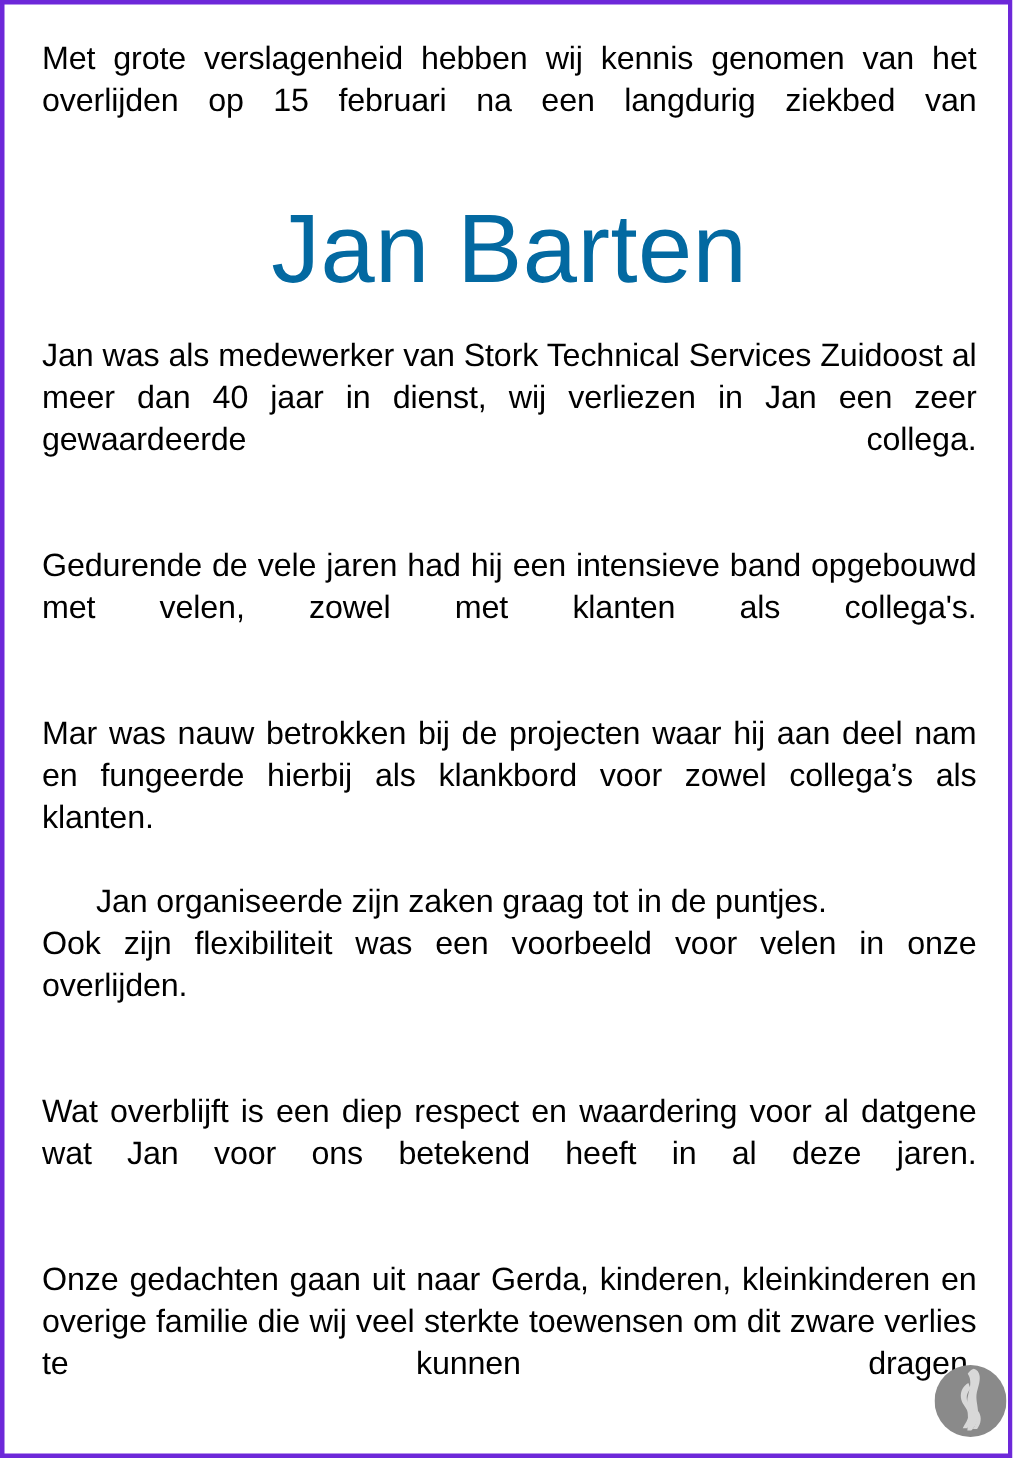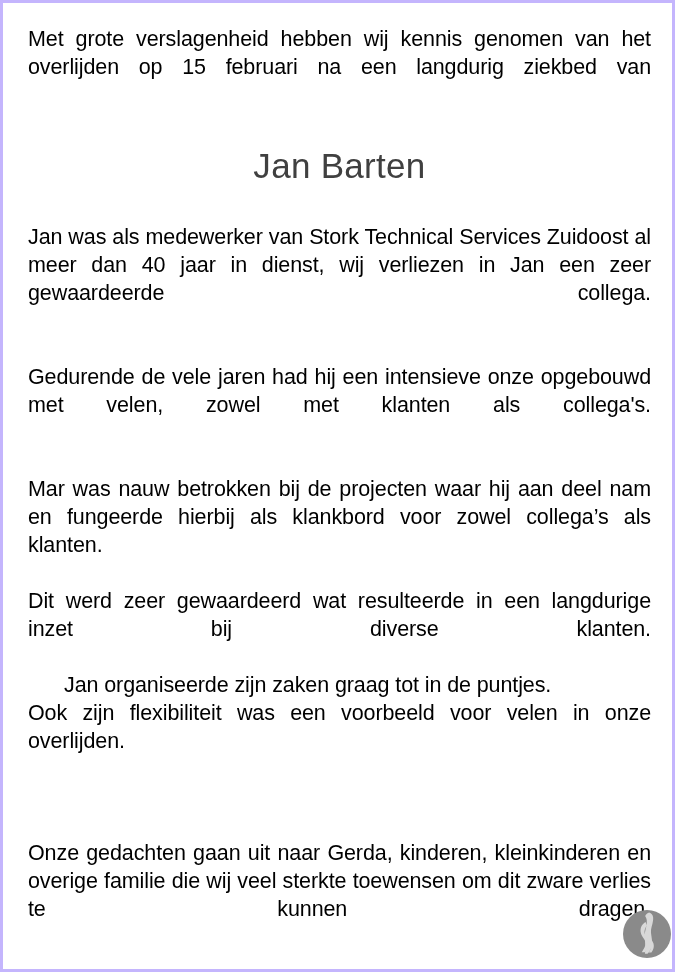--- a/index.html
+++ b/index.html
@@ -10,21 +10,21 @@
   body {
     font-family: "Liberation Sans", sans-serif;
   }
 
   .notice {
     position: relative;
     width: 675px;
     height: 972px;
     box-sizing: border-box;
     background: #ffffff;
-    border: 3px solid #c4b5fd;
+    border: 3px solid #6d28d9;
     overflow: hidden;
   }
 
   .inner {
     position: absolute;
     left: 25px;
     top: 22px;
     width: 623px;
     height: 928px;
   }
@@ -58,25 +58,25 @@
   }
 
   
   .name-block {
     text-align: center;
     margin: 0;
     padding: 0;
   }
   .name {
     display: inline-block;
-    font-size: 35px;
+    font-size: 65px;
     line-height: 58px;
     font-weight: 400;
     letter-spacing: 0.3px;
-    color: #404040;
+    color: #0369a1;
     white-space: nowrap;
   }
 
   
   .logo {
     position: absolute;
     left: 595px;
     top: 885px;
     width: 48px;
     height: 48px;
@@ -100,31 +100,31 @@
     <div class="name-block">
       <span class="name">Jan Barten</span>
     </div>
 
     <div class="spacer"></div>
 
     <p class="para">Jan was als medewerker van Stork Technical Services Zuidoost al meer dan 40 jaar in dienst, wij verliezen in Jan een zeer gewaardeerde collega.</p>
 
     <div class="spacer"></div>
 
-    <p class="para">Gedurende de vele jaren had hij een intensieve onze opgebouwd met velen, zowel met klanten als collega's.</p>
+    <p class="para">Gedurende de vele jaren had hij een intensieve band opgebouwd met velen, zowel met klanten als collega's.</p>
 
     <div class="spacer"></div>
 
     <p class="para">Mar was nauw betrokken bij de projecten waar hij aan deel nam en fungeerde hierbij als klankbord voor zowel collega’s als klanten.</p>
-    <p class="para">Dit werd zeer gewaardeerd wat resulteerde in een langdurige inzet bij diverse klanten.</p>
     <p class="para flush">Jan organiseerde zijn zaken graag tot in de puntjes.</p>
     <p class="para">Ook zijn flexibiliteit was een voorbeeld voor velen in onze overlijden.</p>
 
     <div class="spacer"></div>
 
+    <p class="para">Wat overblijft is een diep respect en waardering voor al datgene wat Jan voor ons betekend heeft in al deze jaren.</p>
 
     <div class="spacer"></div>
 
     <p class="para">Onze gedachten gaan uit naar Gerda, kinderen, kleinkinderen en overige familie die wij veel sterkte toewensen om dit zware verlies te kunnen dragen.</p>
 
     <div class="logo">
       <svg viewBox="0 0 48 48" xmlns="http://www.w3.org/2000/svg" aria-hidden="true">
         <circle cx="24" cy="24" r="24" fill="#8a8a8a"></circle>
 
         <path d="M26.2 2.5 c2.2 0.6 3.6 2.4 3.9 4.8 c0.25 2.0 -0.1 4.1 -0.6 6.1

